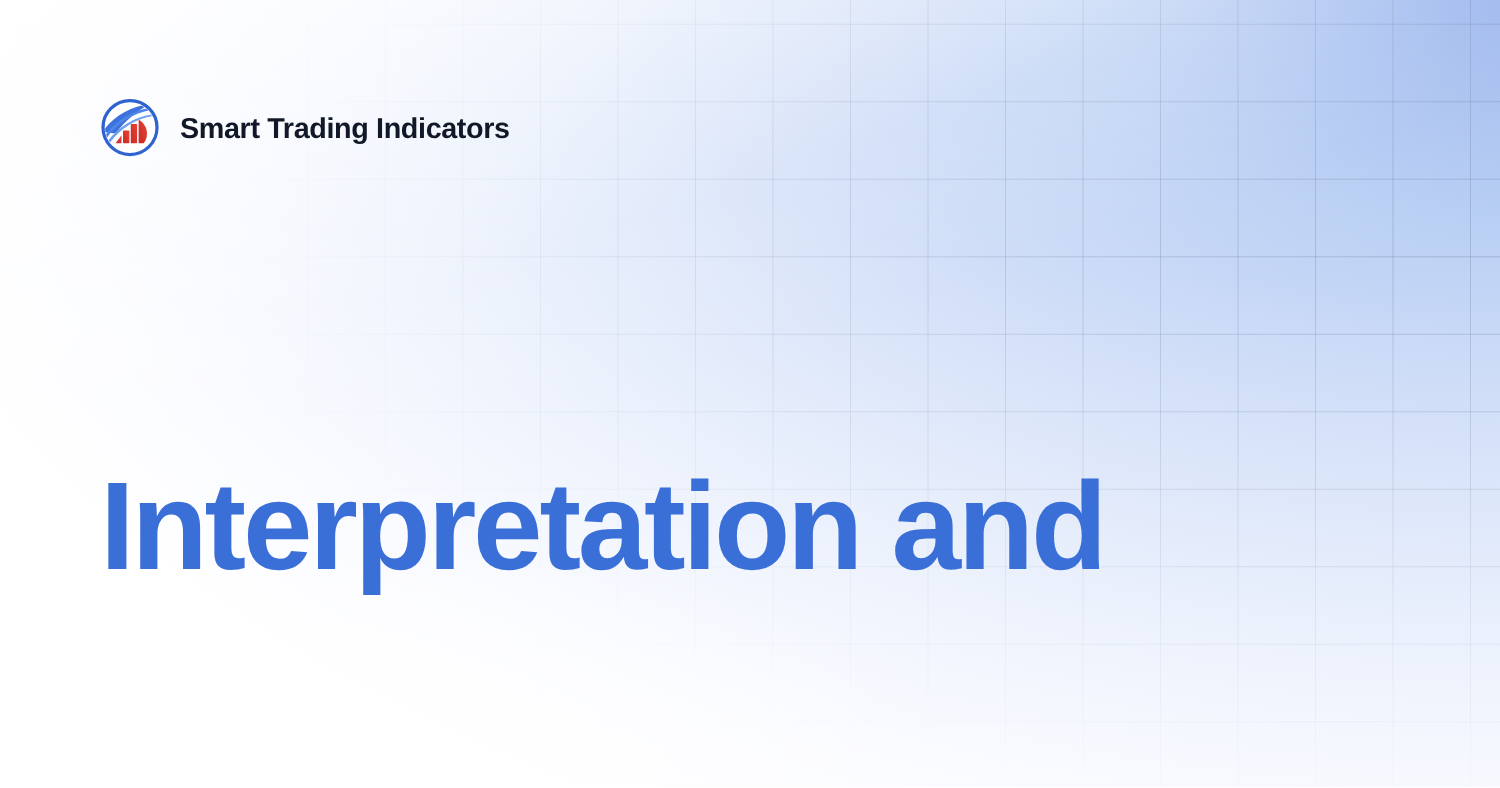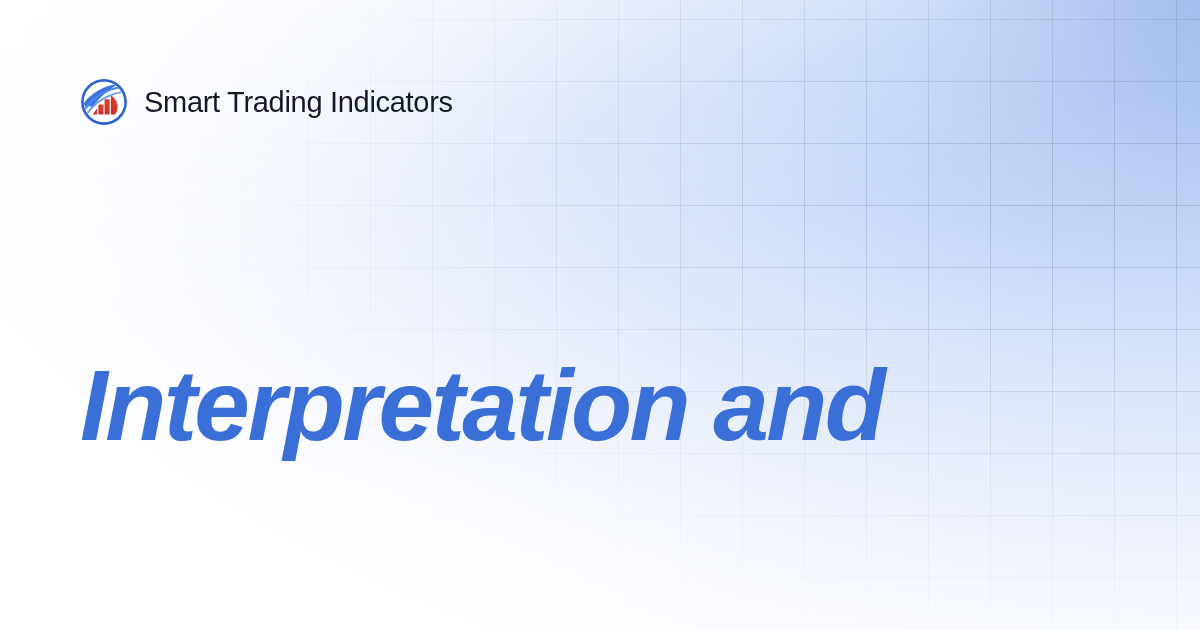--- a/index.html
+++ b/index.html
@@ -93,35 +93,34 @@
     gap: 16px;
     height: 48px;
   }
   #brand-logo {
     width: 48px;
     height: 48px;
     flex: 0 0 48px;
     display: block;
   }
   #brand-name {
-    font-size: 29px;
-    font-weight: 400;
+    font-size: 23px;
+    font-weight: 700;
     letter-spacing: -0.3px;
     color: #111827;
     white-space: nowrap;
     line-height: 1;
   }
 
   
   #headline {
     position: absolute;
     left: 80px;
-    top: 336px;
+    top: 352px;
     width: 1010px;
-    font-style: italic;
   }
   #headline .line {
     display: block;
     font-size: 100px;
     font-weight: 700;
     line-height: 96px;
     letter-spacing: -2.6px;
     color: #3b6fd8;
     white-space: nowrap;
   }

